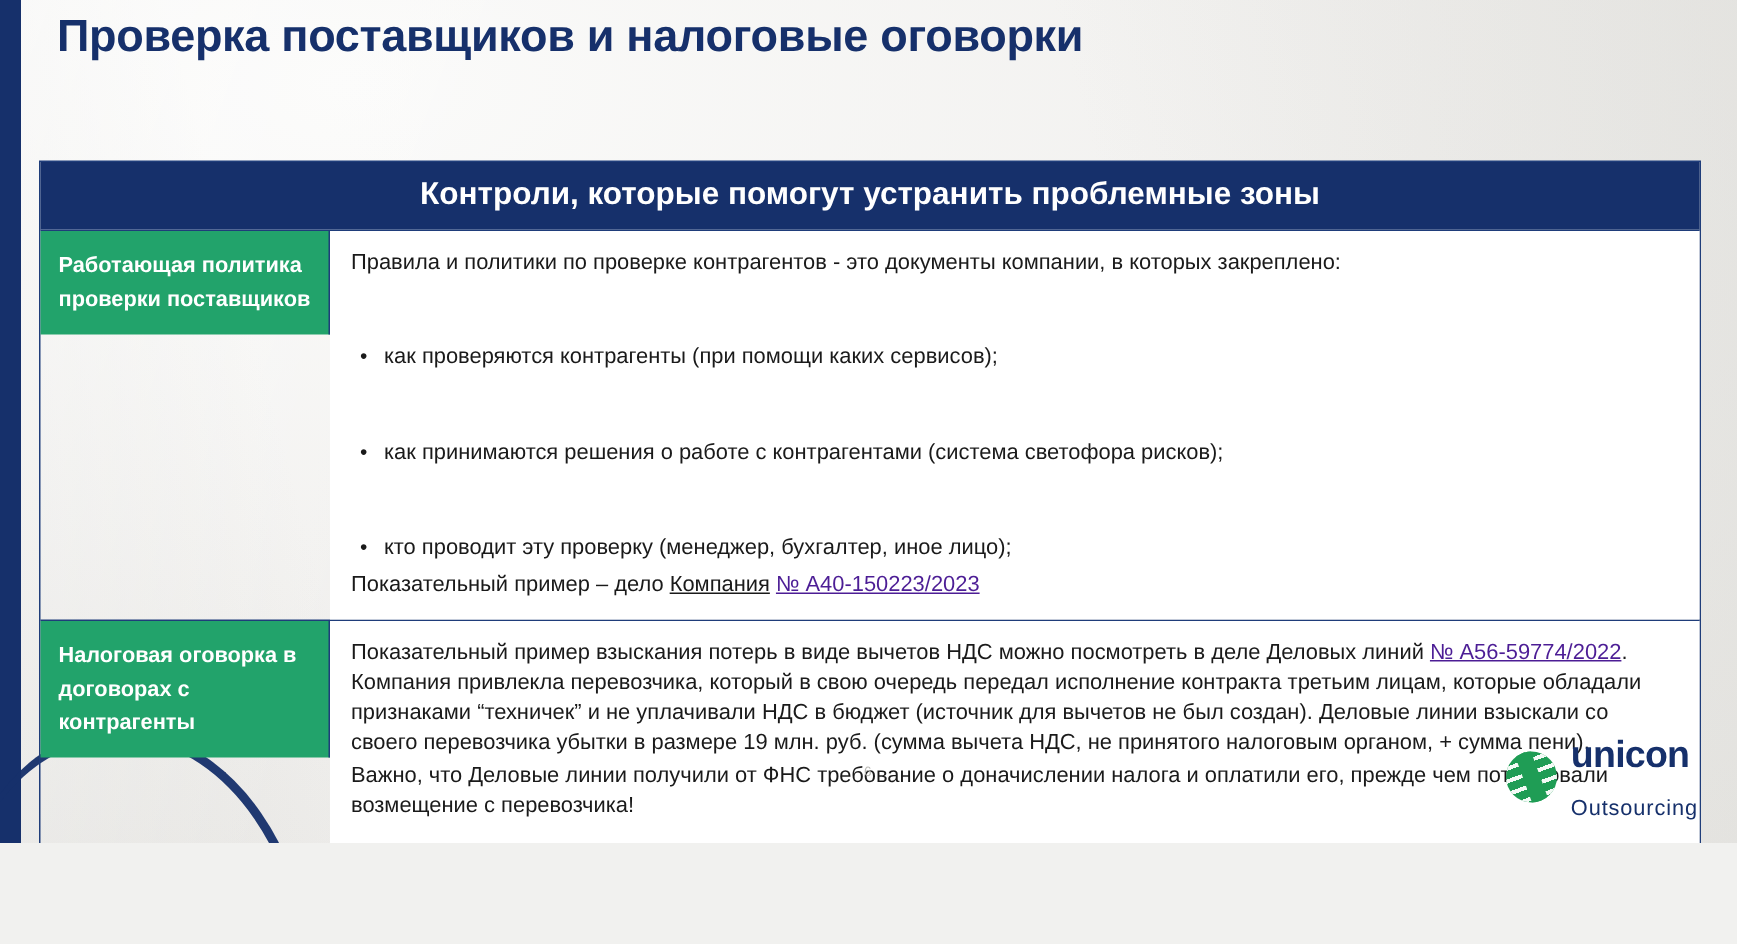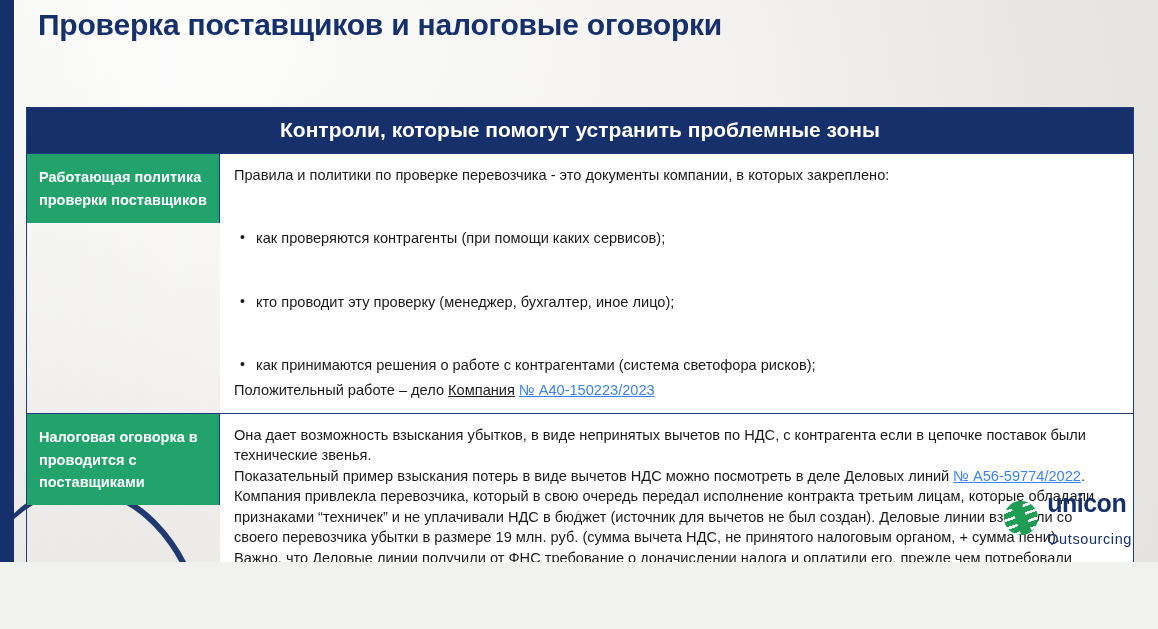--- a/index.html
+++ b/index.html
@@ -122,21 +122,21 @@
     content: "•";
     position: absolute;
     left: 6px;
     top: -1px;
     font-size: 14px;
     color: #1a1a1a;
   }
   .p { margin: 0 0 1px 0; }
   .p-tight { margin: 0; }
   .link {
-    color: #3b82f6;
+    color: #4c1d95;
     text-decoration: underline;
   }
   .ul-plain { text-decoration: underline; }
   .logo {
     position: absolute;
     right: 26px;
     bottom: 16px;
     display: flex;
     align-items: center;
     gap: 9px;
@@ -206,36 +206,35 @@
   <div class="corner-swoosh"></div>
 
   <div class="title">Проверка поставщиков и налоговые оговорки</div>
 
   <div class="table">
     <div class="table-header">Контроли, которые помогут устранить проблемные зоны</div>
 
     <div class="row row-1">
       <div class="cell-label">Работающая политика проверки поставщиков</div>
       <div class="cell-body">
-        <div class="p">Правила и политики по проверке перевозчика - это документы компании, в которых закреплено:</div>
+        <div class="p">Правила и политики по проверке контрагентов - это документы компании, в которых закреплено:</div>
         <ul class="bullets">
           <li>как проверяются контрагенты (при помощи каких сервисов);</li>
+          <li>как принимаются решения о работе с контрагентами (система светофора рисков);</li>
           <li>кто проводит эту проверку (менеджер, бухгалтер, иное лицо);</li>
-          <li>как принимаются решения о работе с контрагентами (система светофора рисков);</li>
         </ul>
         <div class="p" style="margin-top:4px;">
-          <span>Положительный работе – дело </span><span class="ul-plain">Компания</span><span> </span><a class="link" href="#">№ А40-150223/2023</a>
+          <span>Показательный пример – дело </span><span class="ul-plain">Компания</span><span> </span><a class="link" href="#">№ А40-150223/2023</a>
         </div>
       </div>
     </div>
 
     <div class="row row-2">
-      <div class="cell-label">Налоговая оговорка в проводится с поставщиками</div>
+      <div class="cell-label">Налоговая оговорка в договорах с контрагенты</div>
       <div class="cell-body">
-        <div class="p">Она дает возможность взыскания убытков, в виде непринятых вычетов по НДС, с контрагента если в цепочке поставок были технические звенья.</div>
         <div class="p">
           <span>Показательный пример взыскания потерь в виде вычетов НДС можно посмотреть в деле Деловых линий </span><a class="link" href="#">№ А56-59774/2022</a><span>. Компания привлекла перевозчика, который в свою очередь передал исполнение контракта третьим лицам, которые обладали признаками “техничек” и не уплачивали НДС в бюджет (источник для вычетов не был создан). Деловые линии взыскали со своего перевозчика убытки в размере 19 млн. руб. (сумма вычета НДС, не принятого налоговым органом, + сумма пени).</span>
         </div>
         <div class="p-tight">Важно, что Деловые линии получили от ФНС требование о доначислении налога и оплатили его, прежде чем потребовали возмещение с перевозчика!</div>
       </div>
     </div>
   </div>
 
   <div class="page-dot">6</div>
 

